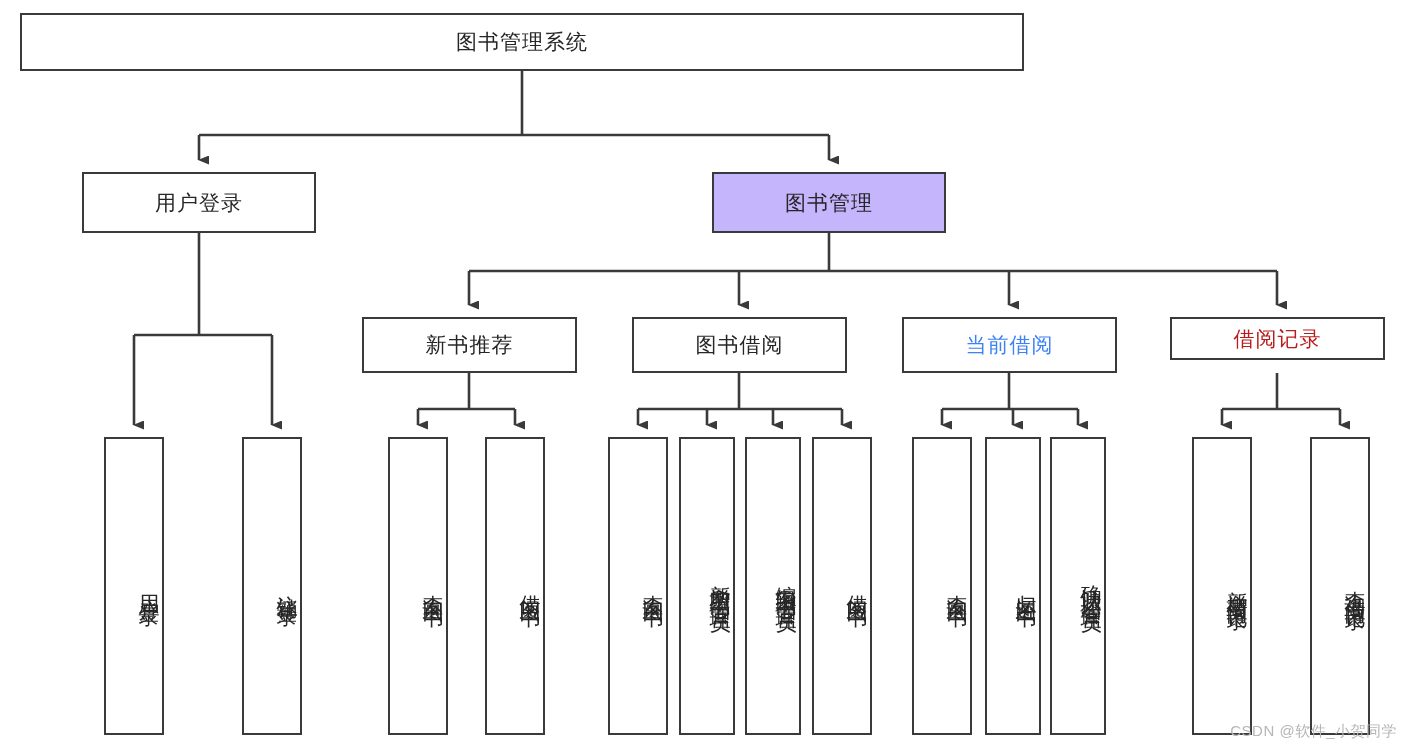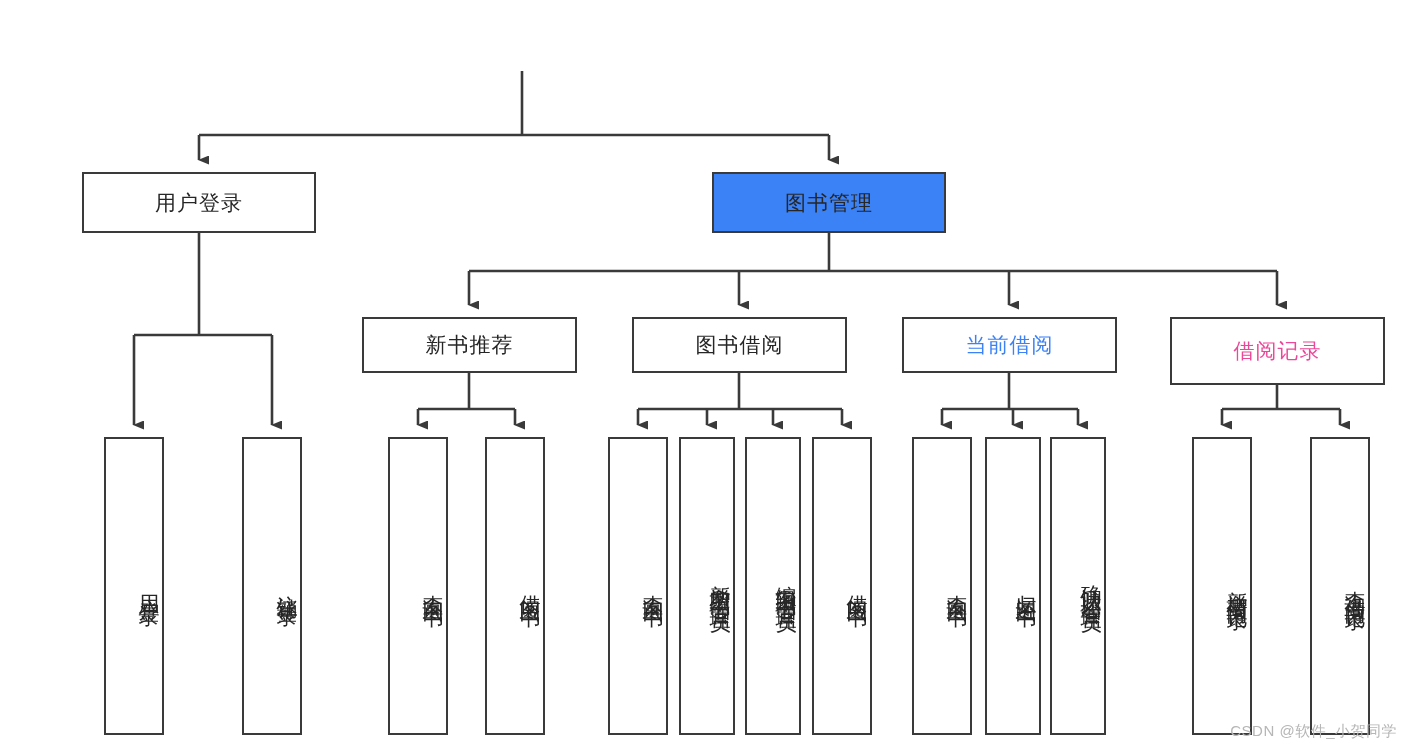--- a/index.html
+++ b/index.html
@@ -134,38 +134,41 @@
     </g>
 
     <g stroke="#3a3a3a" stroke-width="2.6" fill="none">
       <path d="M1277,373 L1277,409"></path>
       <path d="M1222,409 L1340,409"></path>
       <path d="M1222,409 L1222,425" marker-end="url(#arrowhead)"></path>
       <path d="M1340,409 L1340,425" marker-end="url(#arrowhead)"></path>
     </g>
   </svg>
 
+  <div class="node-box horizontal" style="left: 20px; top: 13px; width: 1004px; height: 58px; border-color: rgb(58, 58, 58); background: rgb(255, 255, 255); color: rgb(38, 38, 38);">
+    <span class="node-label">图书管理系统</span>
+  </div>
 
   <div class="node-box horizontal" style="left: 82px; top: 172px; width: 234px; height: 61px; border-color: rgb(58, 58, 58); background: rgb(255, 255, 255); color: rgb(38, 38, 38);">
     <span class="node-label">用户登录</span>
   </div>
-  <div class="node-box horizontal" style="left: 712px; top: 172px; width: 234px; height: 61px; border-color: rgb(58, 58, 58); background: #3b82f6; color: rgb(38, 38, 38);">
+  <div class="node-box horizontal" style="left: 712px; top: 172px; width: 234px; height: 61px; border-color: rgb(58, 58, 58); background: #c4b5fd; color: rgb(38, 38, 38);">
     <span class="node-label">图书管理</span>
   </div>
 
   <div class="node-box horizontal" style="left: 362px; top: 317px; width: 215px; height: 56px; border-color: rgb(58, 58, 58); background: rgb(255, 255, 255); color: rgb(38, 38, 38);">
     <span class="node-label">新书推荐</span>
   </div>
   <div class="node-box horizontal" style="left: 632px; top: 317px; width: 215px; height: 56px; border-color: rgb(58, 58, 58); background: rgb(255, 255, 255); color: rgb(38, 38, 38);">
     <span class="node-label">图书借阅</span>
   </div>
   <div class="node-box horizontal" style="left: 902px; top: 317px; width: 215px; height: 56px; border-color: rgb(58, 58, 58); background: rgb(255, 255, 255); color: #3b82f6;">
     <span class="node-label">当前借阅</span>
   </div>
-  <div class="node-box horizontal" style="left: 1170px; top: 317px; width: 215px; height: 68px; border-color: rgb(58, 58, 58); background: rgb(255, 255, 255); color: #ec4899;">
+  <div class="node-box horizontal" style="left: 1170px; top: 317px; width: 215px; height: 43px; border-color: rgb(58, 58, 58); background: rgb(255, 255, 255); color: #b91c1c;">
     <span class="node-label">借阅记录</span>
   </div>
 
   <div class="node-box vertical" style="left: 104px; top: 437px; width: 60px; height: 298px; border-color: rgb(58, 58, 58); background: rgb(255, 255, 255); color: rgb(38, 38, 38);">
     <span class="node-label">用户登录</span>
   </div>
   <div class="node-box vertical" style="left: 242px; top: 437px; width: 60px; height: 298px; border-color: rgb(58, 58, 58); background: rgb(255, 255, 255); color: rgb(38, 38, 38);">
     <span class="node-label">注销登录</span>
   </div>
   <div class="node-box vertical" style="left: 388px; top: 437px; width: 60px; height: 298px; border-color: rgb(58, 58, 58); background: rgb(255, 255, 255); color: rgb(38, 38, 38);">

